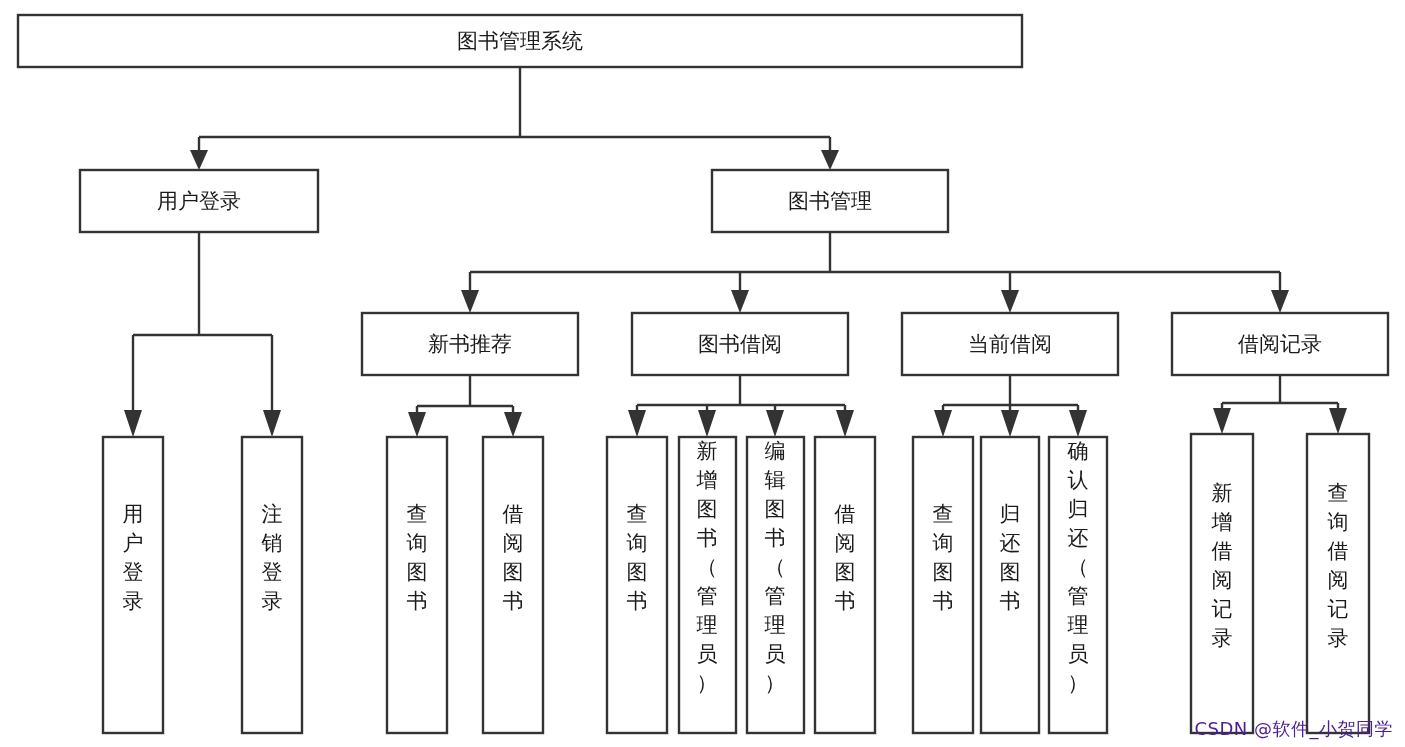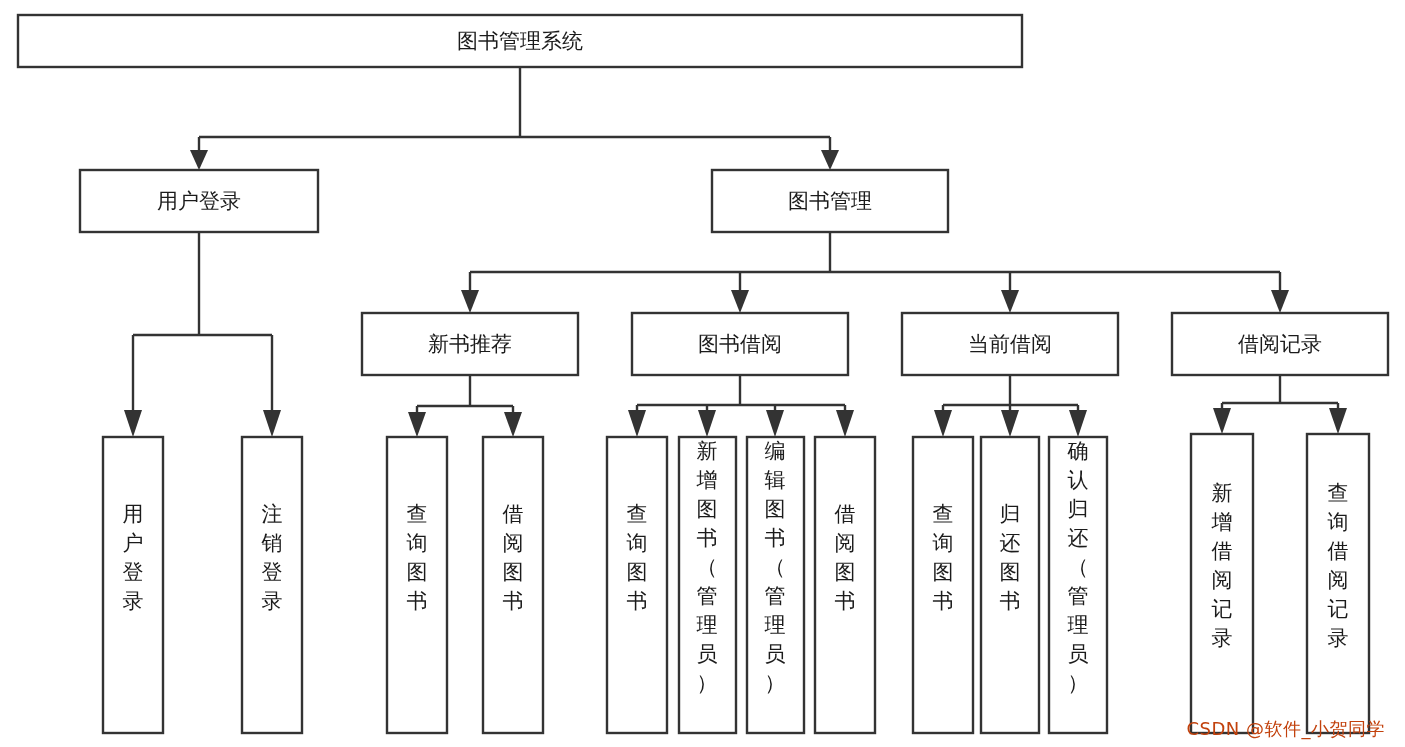--- a/index.html
+++ b/index.html
@@ -48,25 +48,25 @@
     dominant-baseline: middle;
   }
   .node-label-v {
     font-family: "DejaVu Sans", "Liberation Sans", sans-serif;
     font-size: 21px;
     fill: #1b1b1b;
     text-anchor: middle;
   }
   .watermark-text {
     position: absolute;
-    right: 20px;
+    right: 12px;
     bottom: 6px;
     font-family: "DejaVu Sans", "Liberation Sans", sans-serif;
     font-size: 18px;
-    color: #c2410c;
+    color: #4c1d95;
     letter-spacing: 0.5px;
     white-space: nowrap;
     user-select: none;
   }
 </style>
 </head>
 <body>
 
 <div id="diagram-root">
 

